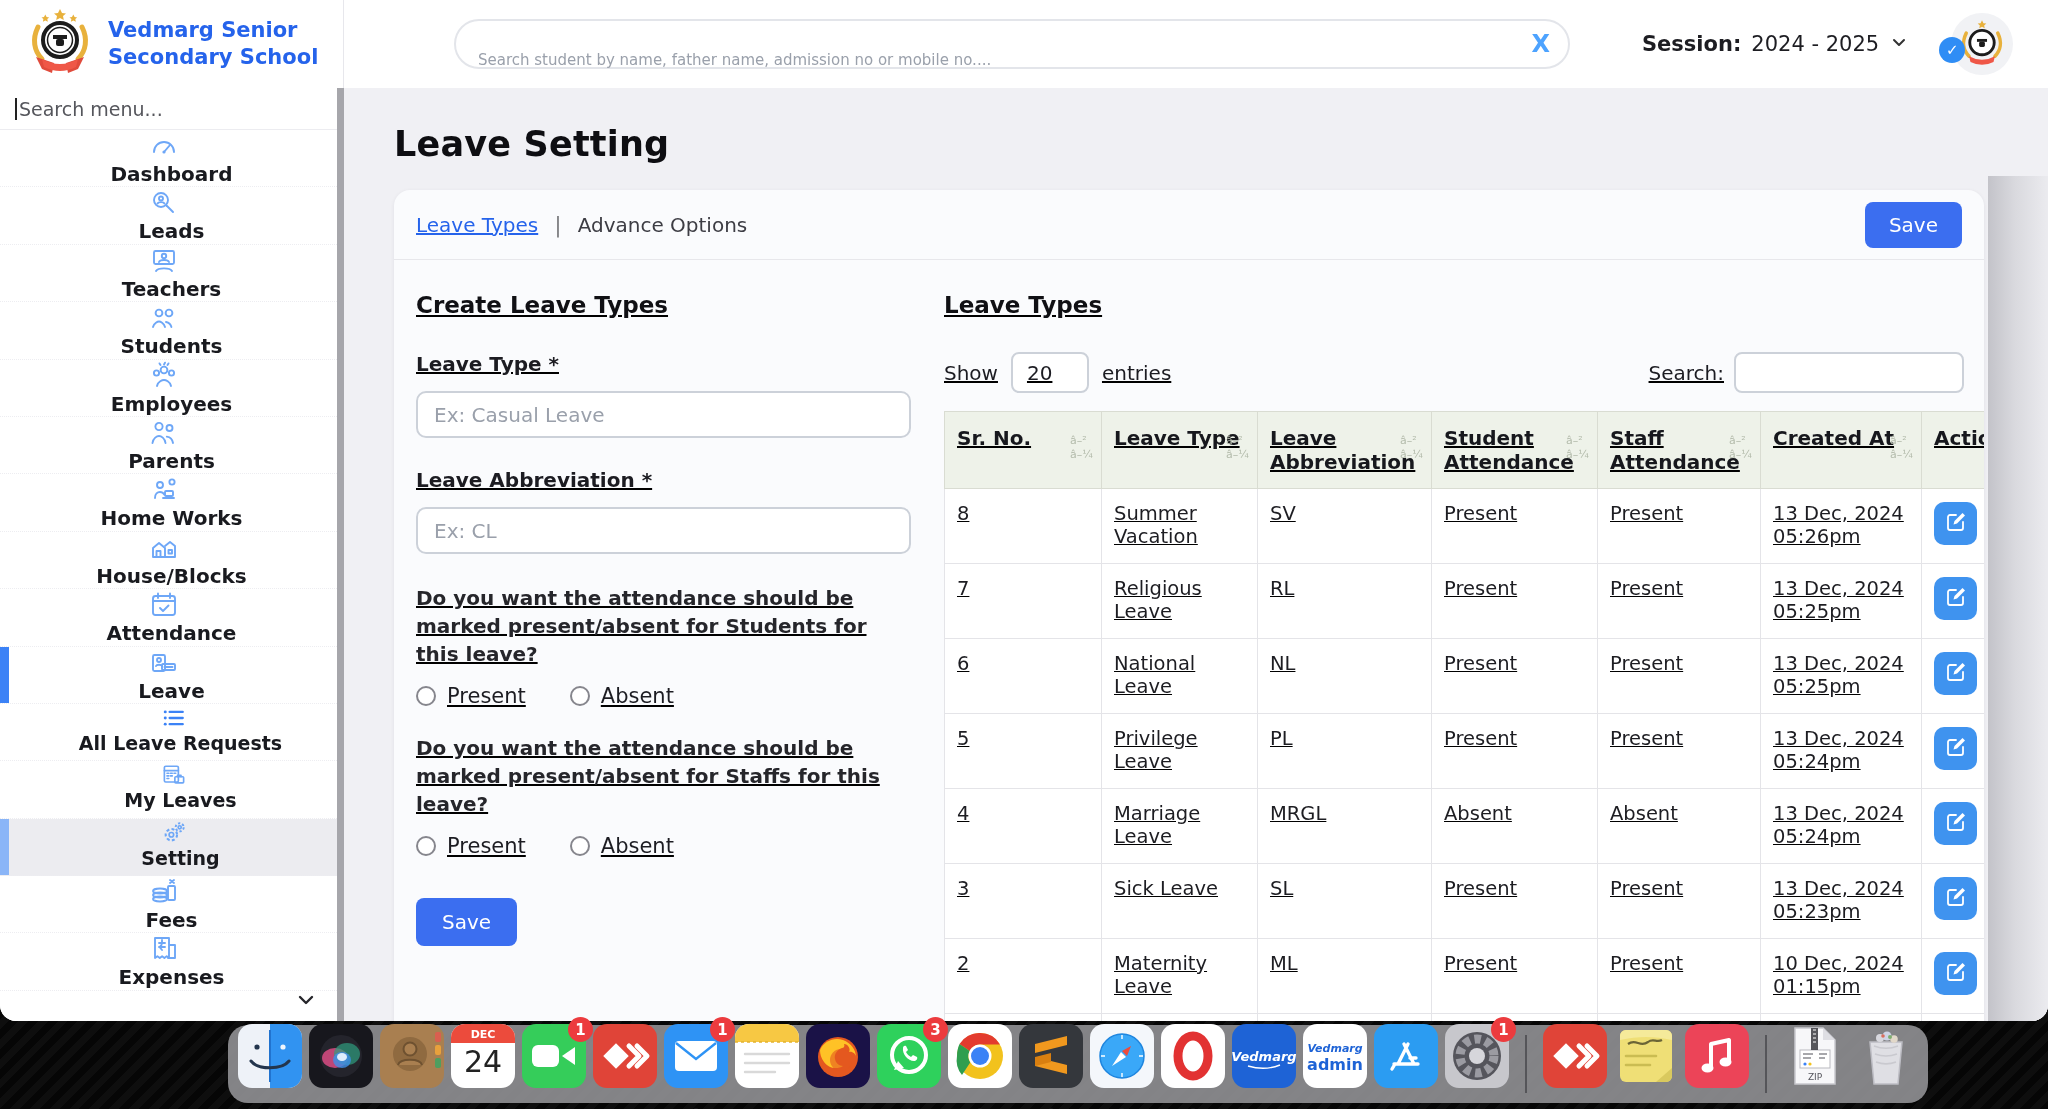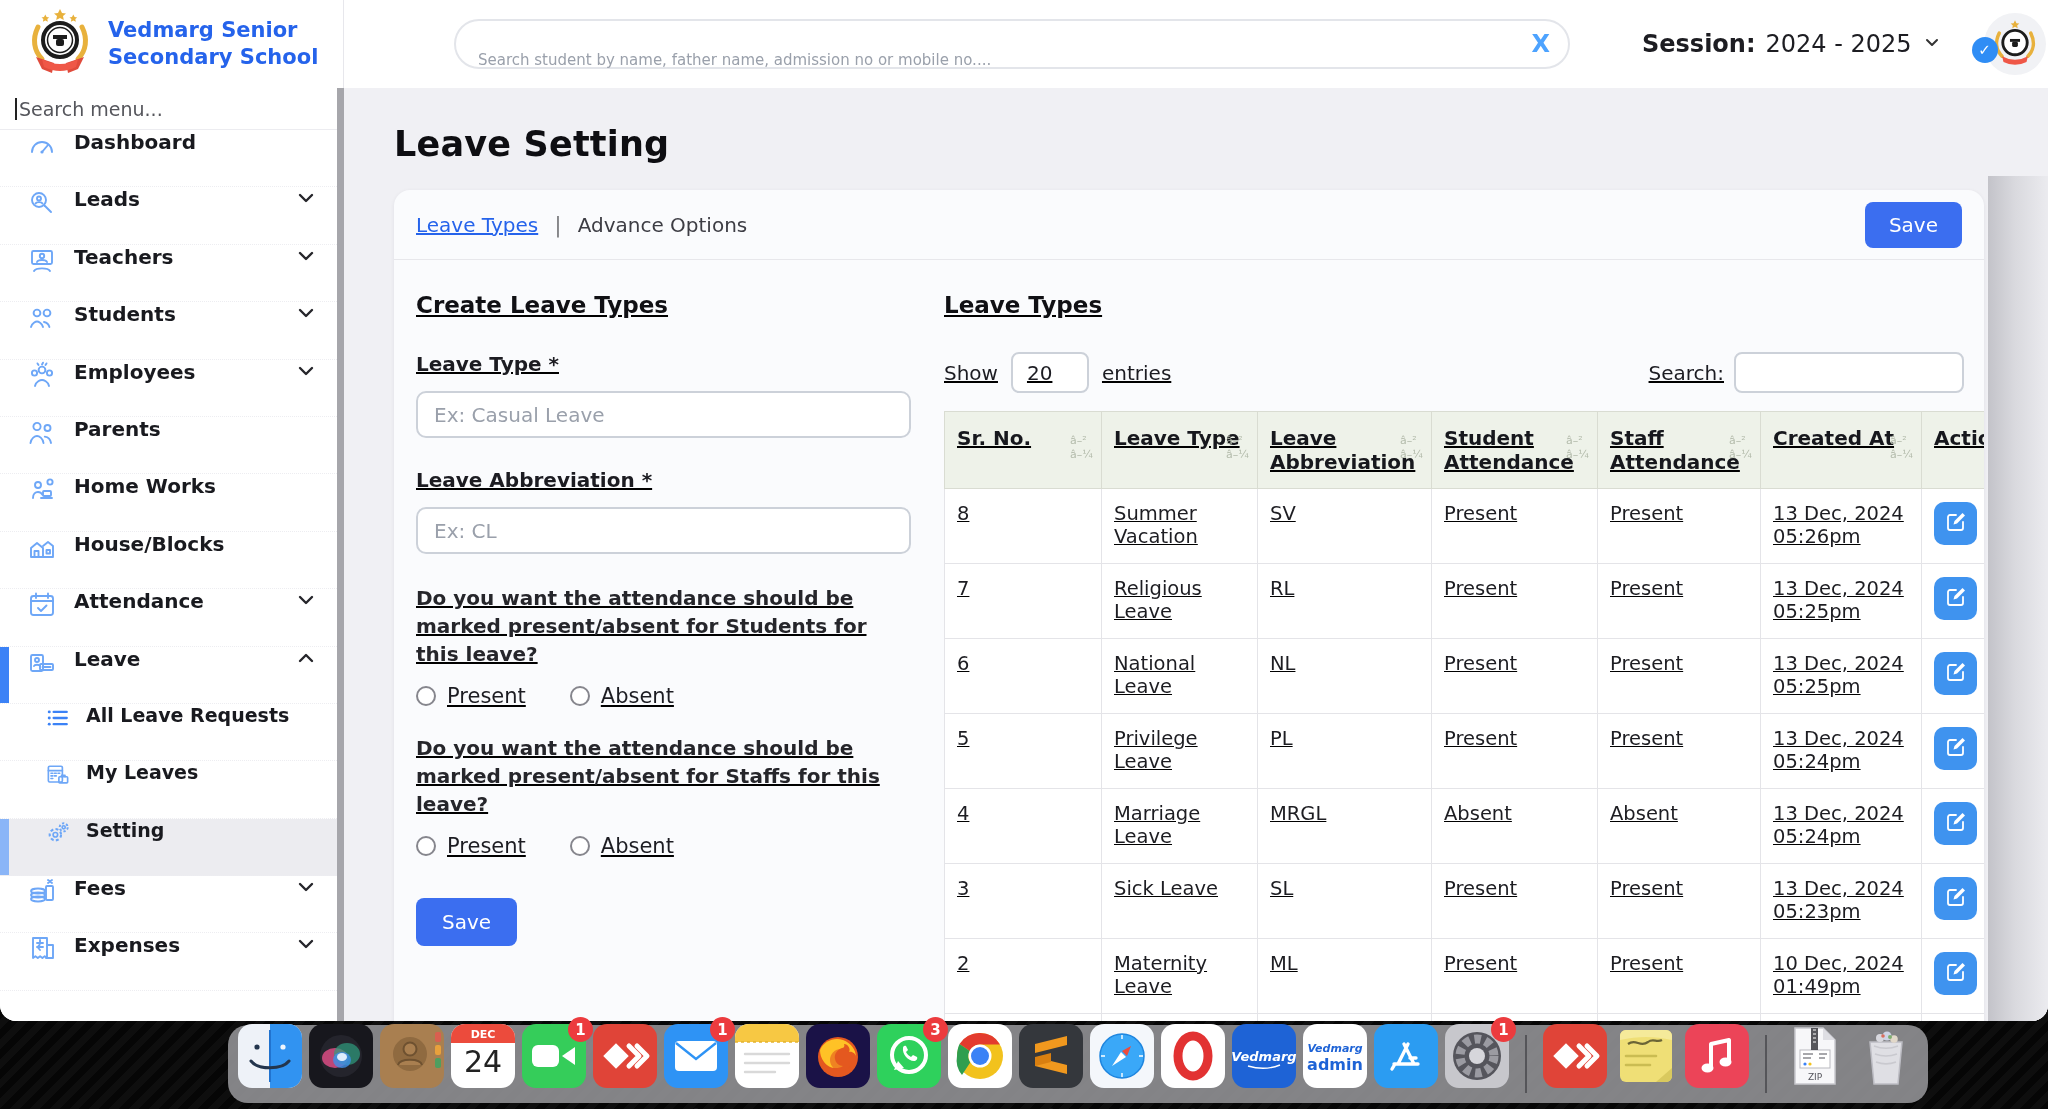--- a/index.html
+++ b/index.html
@@ -16,21 +16,21 @@
   .brand { width:344px; flex:0 0 auto; height:100%; display:flex; align-items:center;
            gap:16px; padding-left:28px; border-right:1px solid #e7e7ec; }
   .brand-name { color:#2563eb; font-weight:700; font-size:21px; line-height:1.3; }
   .search-pill { margin-left:110px; width:1116px; height:50px; border:2px solid #e3e5ea;
                  border-radius:26px; display:flex; align-items:center; padding:0 18px 0 22px;
                  background:#fff; }
   .search-pill input { flex:1; border:none; outline:none; font-size:15px; color:#333;
                        font-family:inherit; background:transparent;margin-top:32px; }
   .search-pill input::placeholder { color:#9aa0ab; }
   .clear-x { font-size:24px; color:#4da3ff; font-weight:600; cursor:pointer; line-height:1; }
-  .session { display:flex; align-items:center; gap:10px; margin-left:72px; font-size:24px; color:#1d1d22; white-space:nowrap; }
+  .session { display:flex; align-items:center; gap:10px; margin-left:72px; font-size:21px; color:#1d1d22; white-space:nowrap; }
   .session .lbl { font-weight:700; }
   .chev { display:inline-block; }
   .avatar-wrap { position:relative; margin-left:42px; }
   .avatar { width:62px; height:62px; border-radius:50%; background:#f1f2f5; display:flex;
             align-items:center; justify-content:center; overflow:hidden; }
   .verified { position:absolute; left:-12px; top:24px; width:26px; height:26px; border-radius:50%;
               background:#2f8df5; color:#fff; font-size:15px; display:flex; align-items:center;
               justify-content:center; font-weight:700; }
 
   
@@ -39,23 +39,23 @@
   .sb-scroll { width:7px; background:#ebebee; position:relative; }
   .sb-thumb { position:absolute; left:0; top:0; width:7px; height:100%; background:#a6a6ab; }
 
   .menu-search { height:42px; border-bottom:1px solid #ececf0; display:flex; align-items:center; padding:0 15px; }
   .menu-search .caret { width:2px; height:22px; background:#222; margin-right:2px; }
   .menu-search input { border:none; outline:none; font-size:19px; color:#555; width:100%;
                        font-family:inherit; }
   .menu-search input::placeholder { color:#55565c; }
 
   .menu { flex:1; overflow:hidden; }
-  .menu-item { height:57.4px; display:flex; padding:0 20px 0 26px;
+  .menu-item { height:57.4px; display:flex; align-items:center; padding:0 20px 0 26px;
                position:relative; border-bottom:1px dotted #ededf1; font-size:20px;
-               font-weight:600; color:#191a1f; background:#fff; cursor:pointer; }
+               font-weight:600; color:#191a1f; background:#fff; cursor:pointer;flex-direction:column; }
   .menu-item .mi-icon { width:32px; height:32px; margin-right:16px; flex:0 0 auto; }
   .menu-item .mi-chev { margin-left:auto; }
   .menu-item.sub { padding-left:44px; font-size:19px; }
   .menu-item.sub .mi-icon { width:28px; height:28px; margin-right:14px; }
   .menu-item.active-main { }
   .menu-item .bar { position:absolute; left:0; top:0; bottom:0; width:9px; background:#3b82f6; }
   .menu-item.active-sub { background:#ececf0; }
   .menu-item.active-sub .bar { background:#8ab5f7; }
 
   
@@ -540,21 +540,21 @@
                               <path d="M9.5 14.5l1-3.5 8-8 2.5 2.5-8 8-3.5 1z" fill="#fff"></path>
                             </svg></span>
                         </button></td>
                     </tr>
                     <tr>
                       <td>2</td>
                       <td>Maternity Leave</td>
                       <td>ML</td>
                       <td>Present</td>
                       <td>Present</td>
-                      <td>10 Dec, 2024 01:49pm</td>
+                      <td>10 Dec, 2024 01:15pm</td>
                       <td class="actions"><button class="btn-edit">
                           <span><svg width="24" height="24" viewBox="0 0 24 24">
                               <path d="M12 5H6a2 2 0 0 0-2 2v11a2 2 0 0 0 2 2h11a2 2 0 0 0 2-2v-6" fill="none" stroke="#fff" stroke-width="1.8" stroke-linecap="round"></path>
                               <path d="M9.5 14.5l1-3.5 8-8 2.5 2.5-8 8-3.5 1z" fill="#fff"></path>
                             </svg></span>
                         </button></td>
                     </tr>
                     <tr>
                       <td>1</td>
                       <td>Casual Leave</td>

